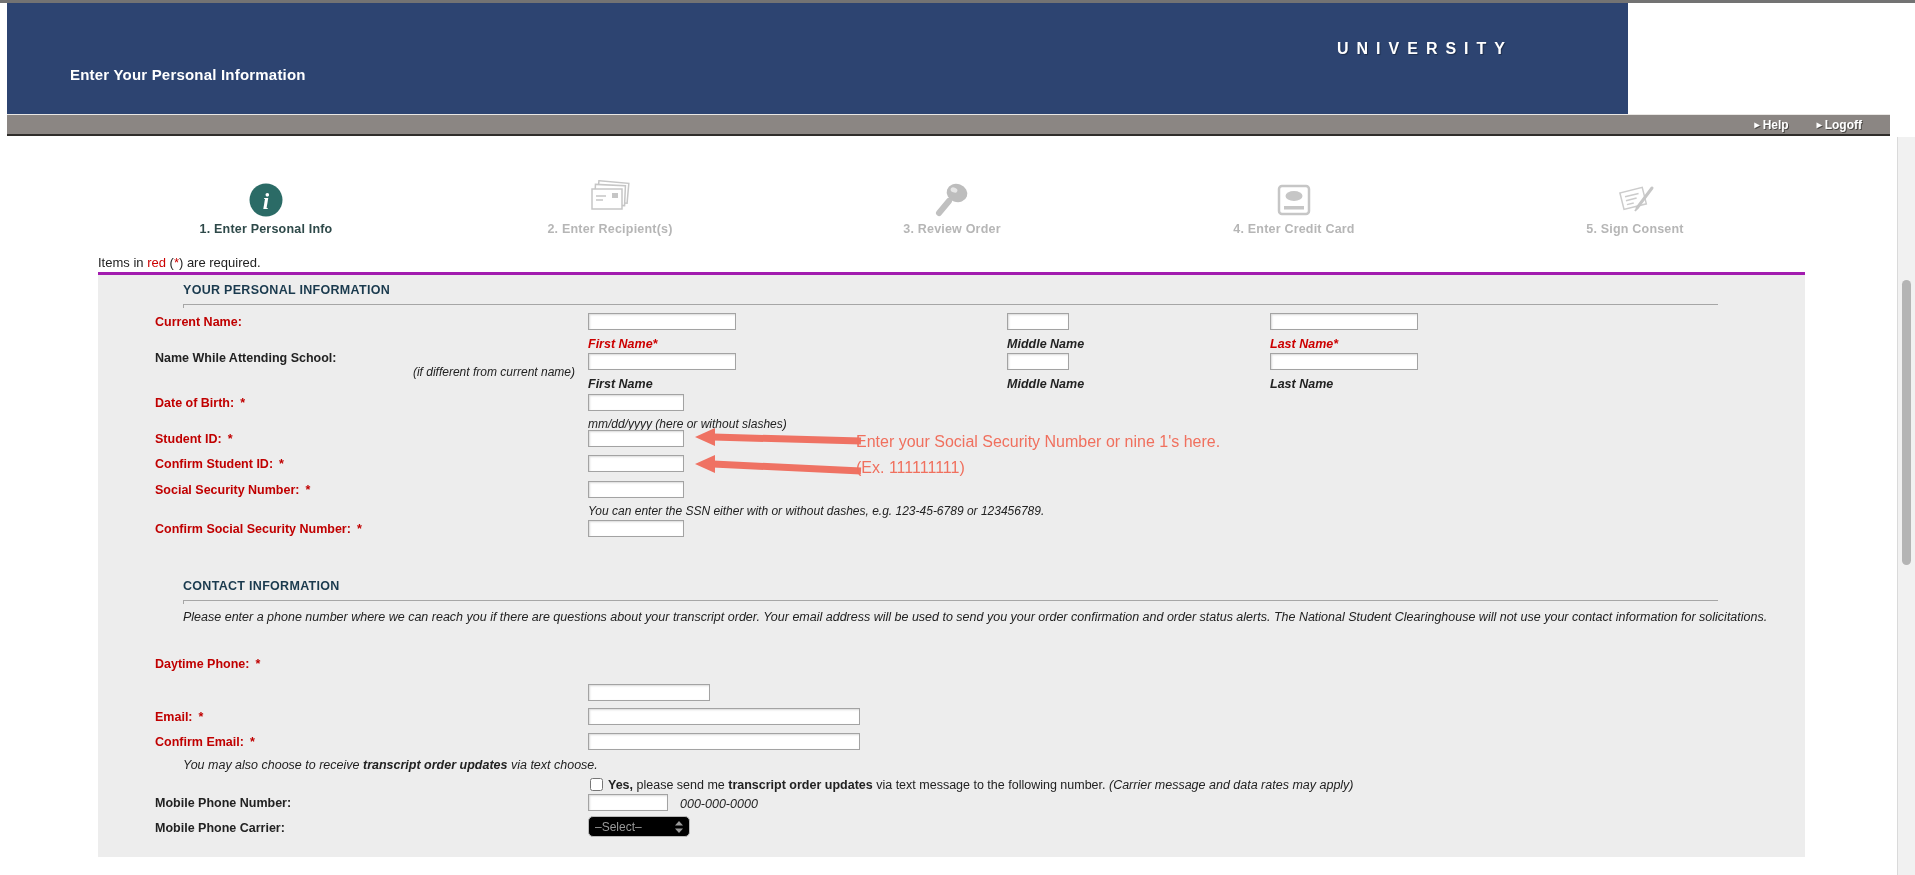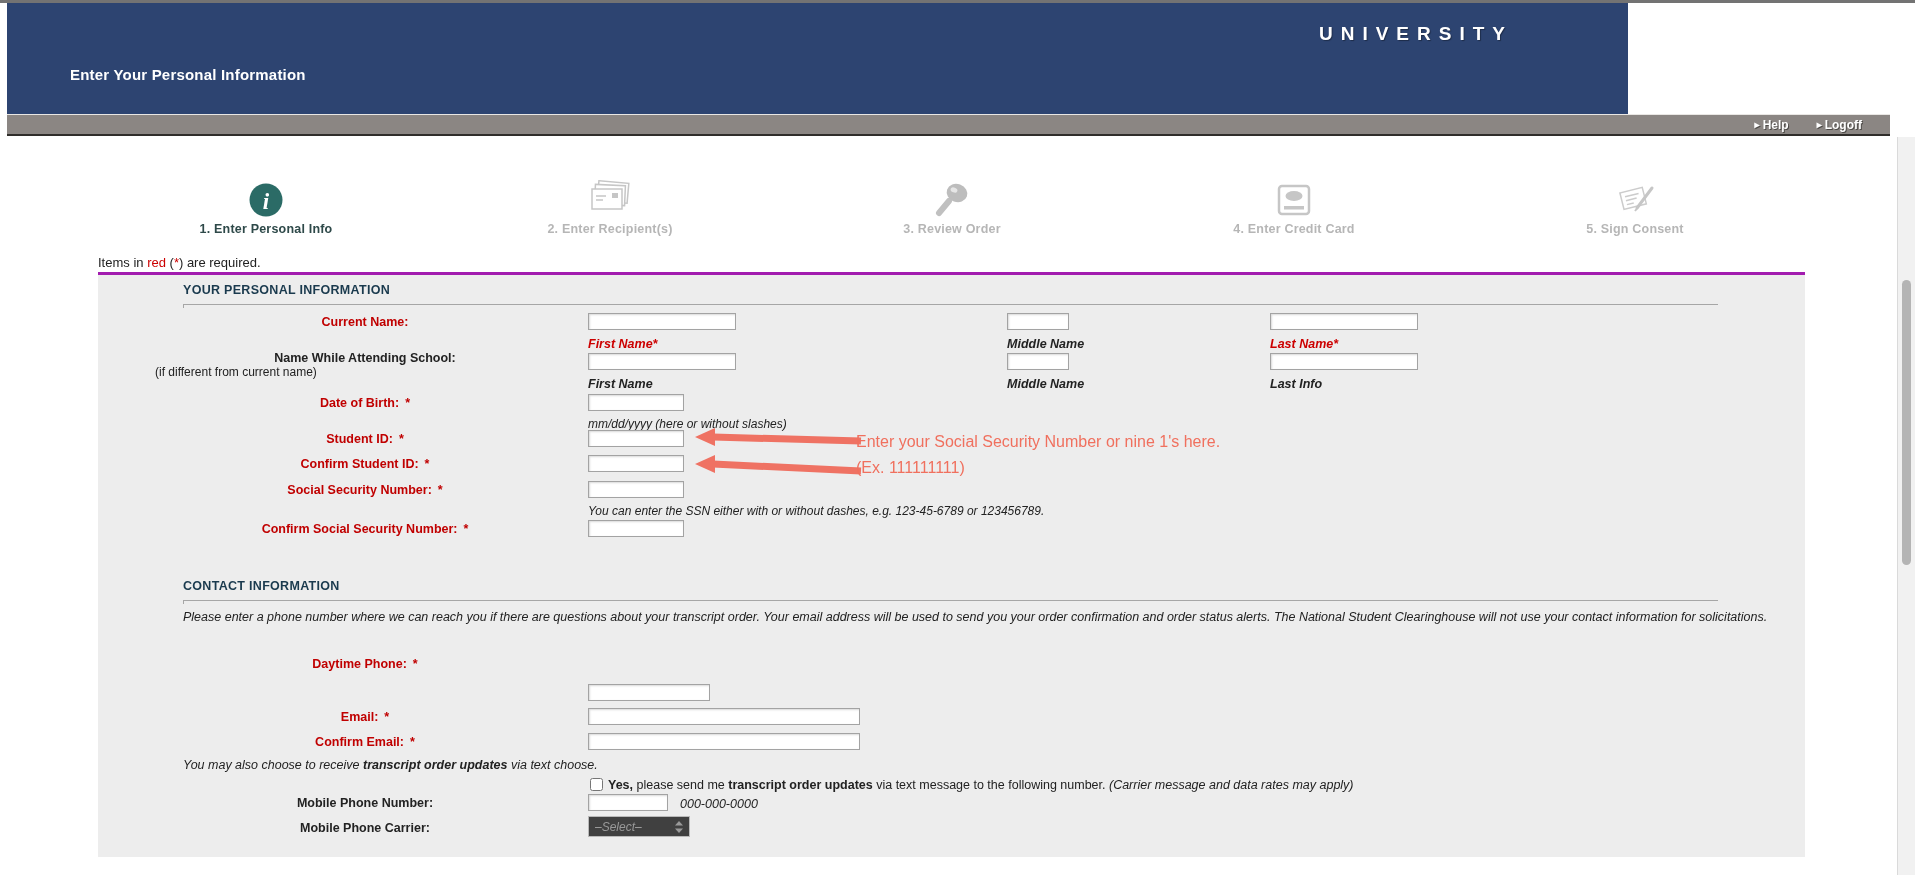--- a/index.html
+++ b/index.html
@@ -8,60 +8,60 @@
     background:#ffffff;font-family:"Liberation Sans",sans-serif;
   }
   .abs{position:absolute;}
   
   .top-edge{left:0;top:0;width:1915px;height:3px;background:#737373;}
   
   .blue-header{left:7px;top:3px;width:1621px;height:111px;background:#2d4471;}
   .page-title{left:63px;top:63px;color:#ffffff;font-size:15px;font-weight:bold;letter-spacing:.2px;}
   .logo{right:115px;top:20px;text-align:center;color:#fff;line-height:1;}
   .logo-line1{font-size:46px;font-weight:bold;letter-spacing:-1.5px;text-shadow:2px 2px 2px rgba(0,0,0,.35);}
-  .logo-line2{font-size:19px;font-weight:bold;letter-spacing:8px;margin-top:1px;text-shadow:1px 1px 1px rgba(0,0,0,.35);}
+  .logo-line2{font-size:16px;font-weight:bold;letter-spacing:8px;margin-top:18px;text-shadow:1px 1px 1px rgba(0,0,0,.35);}
   
   .gray-bar{left:7px;top:114px;width:1883px;height:22px;background:#8b8683;
     border-top:1px solid #e9e7e4;border-bottom:2px solid #2f2d2a;
     display:flex;justify-content:flex-end;align-items:center;gap:28px;padding-right:28px;box-sizing:border-box;}
   .nav-link{color:#fff;font-size:12px;font-weight:bold;text-shadow:1px 1px 0 #4c4a47;cursor:pointer;display:flex;align-items:center;gap:3px;}
   .nav-tri{font-size:10px;}
   
   .step{position:absolute;top:178px;width:240px;margin-left:-120px;text-align:center;}
   .step .icon-box{height:40px;display:flex;align-items:flex-end;justify-content:center;}
   .step .slabel{margin-top:4px;font-size:12.5px;font-weight:bold;letter-spacing:.2px;}
   .step.active .slabel{color:#2e4949;}
   .step.inactive .slabel{color:#b6b6b6;}
   
   .req-note{left:98px;top:255px;font-size:13px;color:#222;}
   .red{color:#cc0000;}
   
   .panel{left:98px;top:272px;width:1707px;height:585px;background:#ededed;border-top:3px solid #a21caf;box-sizing:border-box;}
   .panel *{box-sizing:border-box;}
   .sec-title{position:absolute;left:85px;font-size:12.5px;font-weight:bold;color:#1a3a4e;letter-spacing:.3px;}
   .rule{position:absolute;left:85px;width:1535px;height:4px;border-top:1px solid #a6a6a6;border-left:1px solid #a6a6a6;}
-  .lbl{position:absolute;left:57px;width:420px;text-align:center;font-size:12.5px;font-weight:bold;color:#c00000;}
+  .lbl{position:absolute;left:57px;width:420px;text-align:left;font-size:12.5px;font-weight:bold;color:#c00000;}
   .lbl.black{color:#222;}
-  .sublbl{position:absolute;left:57px;width:420px;font-size:12px;color:#222;font-weight:normal;}
+  .sublbl{position:absolute;left:57px;width:420px;text-align:right;font-size:12px;font-style:italic;color:#222;font-weight:normal;}
   .star{margin-left:6px;}
   .tbox{position:absolute;height:17px;border:1px solid #a3a3a3;background:#fff;
     box-shadow:inset 1px 1px 2px rgba(0,0,0,.15);font-size:12px;padding:0 3px;}
   .hint-bi{position:absolute;font-size:12.5px;font-weight:bold;font-style:italic;color:#222;}
   .hint-bi.red{color:#cc0000;}
   .hint-i{position:absolute;font-size:12px;font-style:italic;color:#222;}
   .plain{position:absolute;font-size:12.5px;color:#222;}
   .intro{position:absolute;left:85px;width:1660px;font-size:12.5px;font-style:italic;color:#222;line-height:1.55;}
   .annot-text{position:absolute;font-size:16px;color:#f0705e;white-space:nowrap;}
   .chk-row{position:absolute;left:492px;top:503px;font-size:12.5px;color:#222;display:flex;align-items:flex-start;white-space:nowrap;}
   .chk-row input{width:13px;height:13px;margin:0 5px 0 0;}
   .b{font-weight:bold;}
   .i{font-style:italic;}
-  .select{position:absolute;left:490px;top:541px;width:102px;height:21px;background:#404040;
-    border:1px solid #b9b9b9;border-radius:0;display:flex;align-items:center;justify-content:space-between;
-    padding:0 6px;color:#999;font-size:12px;cursor:default;font-style:italic;}
+  .select{position:absolute;left:490px;top:541px;width:102px;height:21px;background:#000000;
+    border:1px solid #b9b9b9;border-radius:5px;display:flex;align-items:center;justify-content:space-between;
+    padding:0 6px;color:#999;font-size:12px;cursor:default;}
   
   .sb-track{right:0;top:137px;bottom:0;width:17px;background:#f1f1f1;border-left:1px solid #dadada;}
   .sb-thumb{right:4px;top:143px;width:9px;height:285px;background:#b4b4b4;border-radius:5px;}
 </style>
 </head>
 <body>
 
 <div class="abs top-edge"></div>
 
 <div class="abs blue-header">
@@ -157,21 +157,21 @@
   <div class="hint-bi" style="left:909px;top:62px;">Middle Name</div>
   <div class="hint-bi red" style="left:1172px;top:62px;">Last Name*</div>
 
   <div class="lbl black" style="top:76px;">Name While Attending School:</div>
   <div class="sublbl" style="top:90px;">(if different from current name)</div>
   <input class="tbox" style="left: 490px; top: 78px; width: 148px;">
   <input class="tbox" style="left: 909px; top: 78px; width: 62px;">
   <input class="tbox" style="left: 1172px; top: 78px; width: 148px;">
   <div class="hint-bi" style="left:490px;top:102px;">First Name</div>
   <div class="hint-bi" style="left:909px;top:102px;">Middle Name</div>
-  <div class="hint-bi" style="left:1172px;top:102px;">Last Info</div>
+  <div class="hint-bi" style="left:1172px;top:102px;">Last Name</div>
 
   <div class="lbl" style="top:121px;"><span>Date of Birth:</span><span class="star">*</span></div>
   <input class="tbox" style="left: 490px; top: 119px; width: 96px;">
   <div class="hint-i" style="left:490px;top:142px;">mm/dd/yyyy (here or without slashes)</div>
 
   <div class="lbl" style="top:157px;"><span>Student ID:</span><span class="star">*</span></div>
   <input class="tbox" style="left: 490px; top: 155px; width: 96px;">
 
   <div class="lbl" style="top:182px;"><span>Confirm Student ID:</span><span class="star">*</span></div>
   <input class="tbox" style="left: 490px; top: 180px; width: 96px;">

